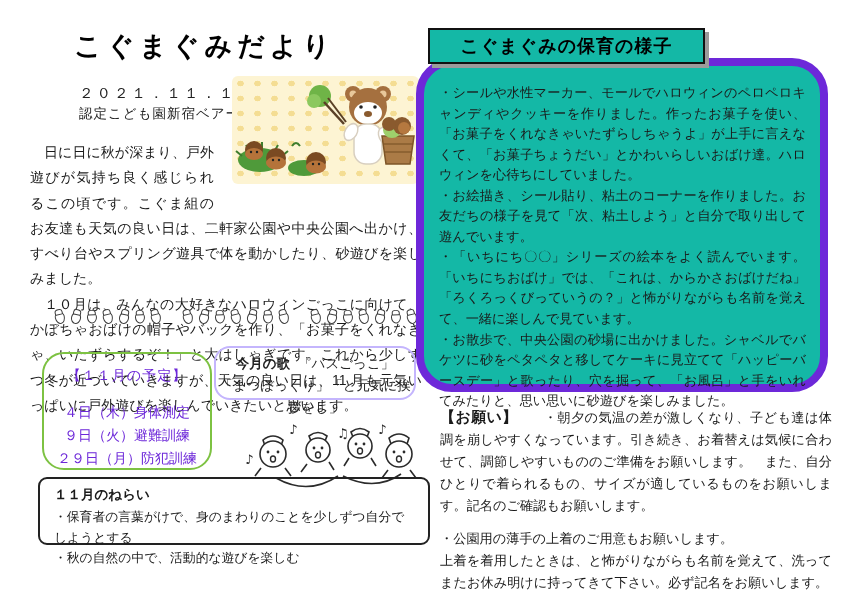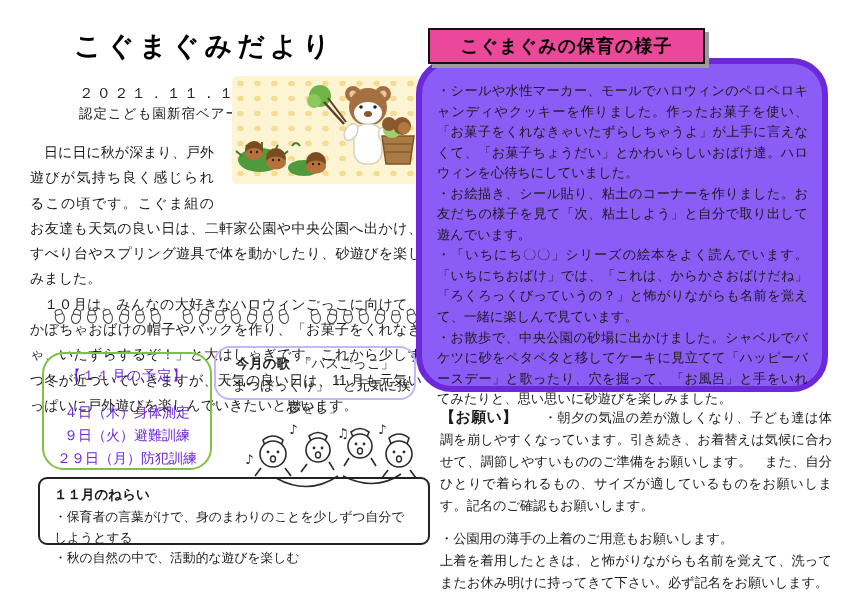--- a/index.html
+++ b/index.html
@@ -48,24 +48,24 @@
 
   .singing { position:absolute; left:243px; top:424px; width:177px; height:80px; }
 
   .box-aim { position:absolute; left:38px; top:477px; width:392px; height:68px;
              border:2px solid #222; border-radius:9px; padding:7px 14px; font-size:12.8px; color:#1a1a1a; }
   .box-aim .bx-title { font-weight:bold; font-size:13.5px; margin-bottom:3px; }
   .box-aim ul { list-style:none; line-height:20.5px; }
 
   
   .report-box { position:absolute; left:416px; top:58px; width:412px; height:334px;
-                border:6px solid #6d28d9; border-radius:36px; padding:17px 14px 0 15px; background:#8b5cf6; }
+                border:8px solid #6d28d9; border-radius:36px; padding:17px 14px 0 15px; background:#14b8a6; }
   .report-box p { font-size:13.2px; line-height:20.55px; text-align:justify; color:#1a1a1a; }
   .report-header { position:absolute; left:428px; top:28px; width:277px; height:36px; z-index:2;
-                   background:#ec4899; border:2px solid #111; box-shadow:4px 4px 0 #9b9b9b;
+                   background:#14b8a6; border:2px solid #111; box-shadow:4px 4px 0 #9b9b9b;
                    display:flex; align-items:center; justify-content:center;
                    font-size:18px; font-weight:bold; letter-spacing:1px; color:#000; }
 
   .request { position:absolute; left:440px; top:406px; width:392px; font-size:13.2px; line-height:22px; text-align:justify; color:#1a1a1a; }
   .request .req-label { font-weight:bold; font-size:15px; margin-right:26px; }
   .request .p2 { margin-top:11px; }
 </style>
 </head>
 <body>
 

